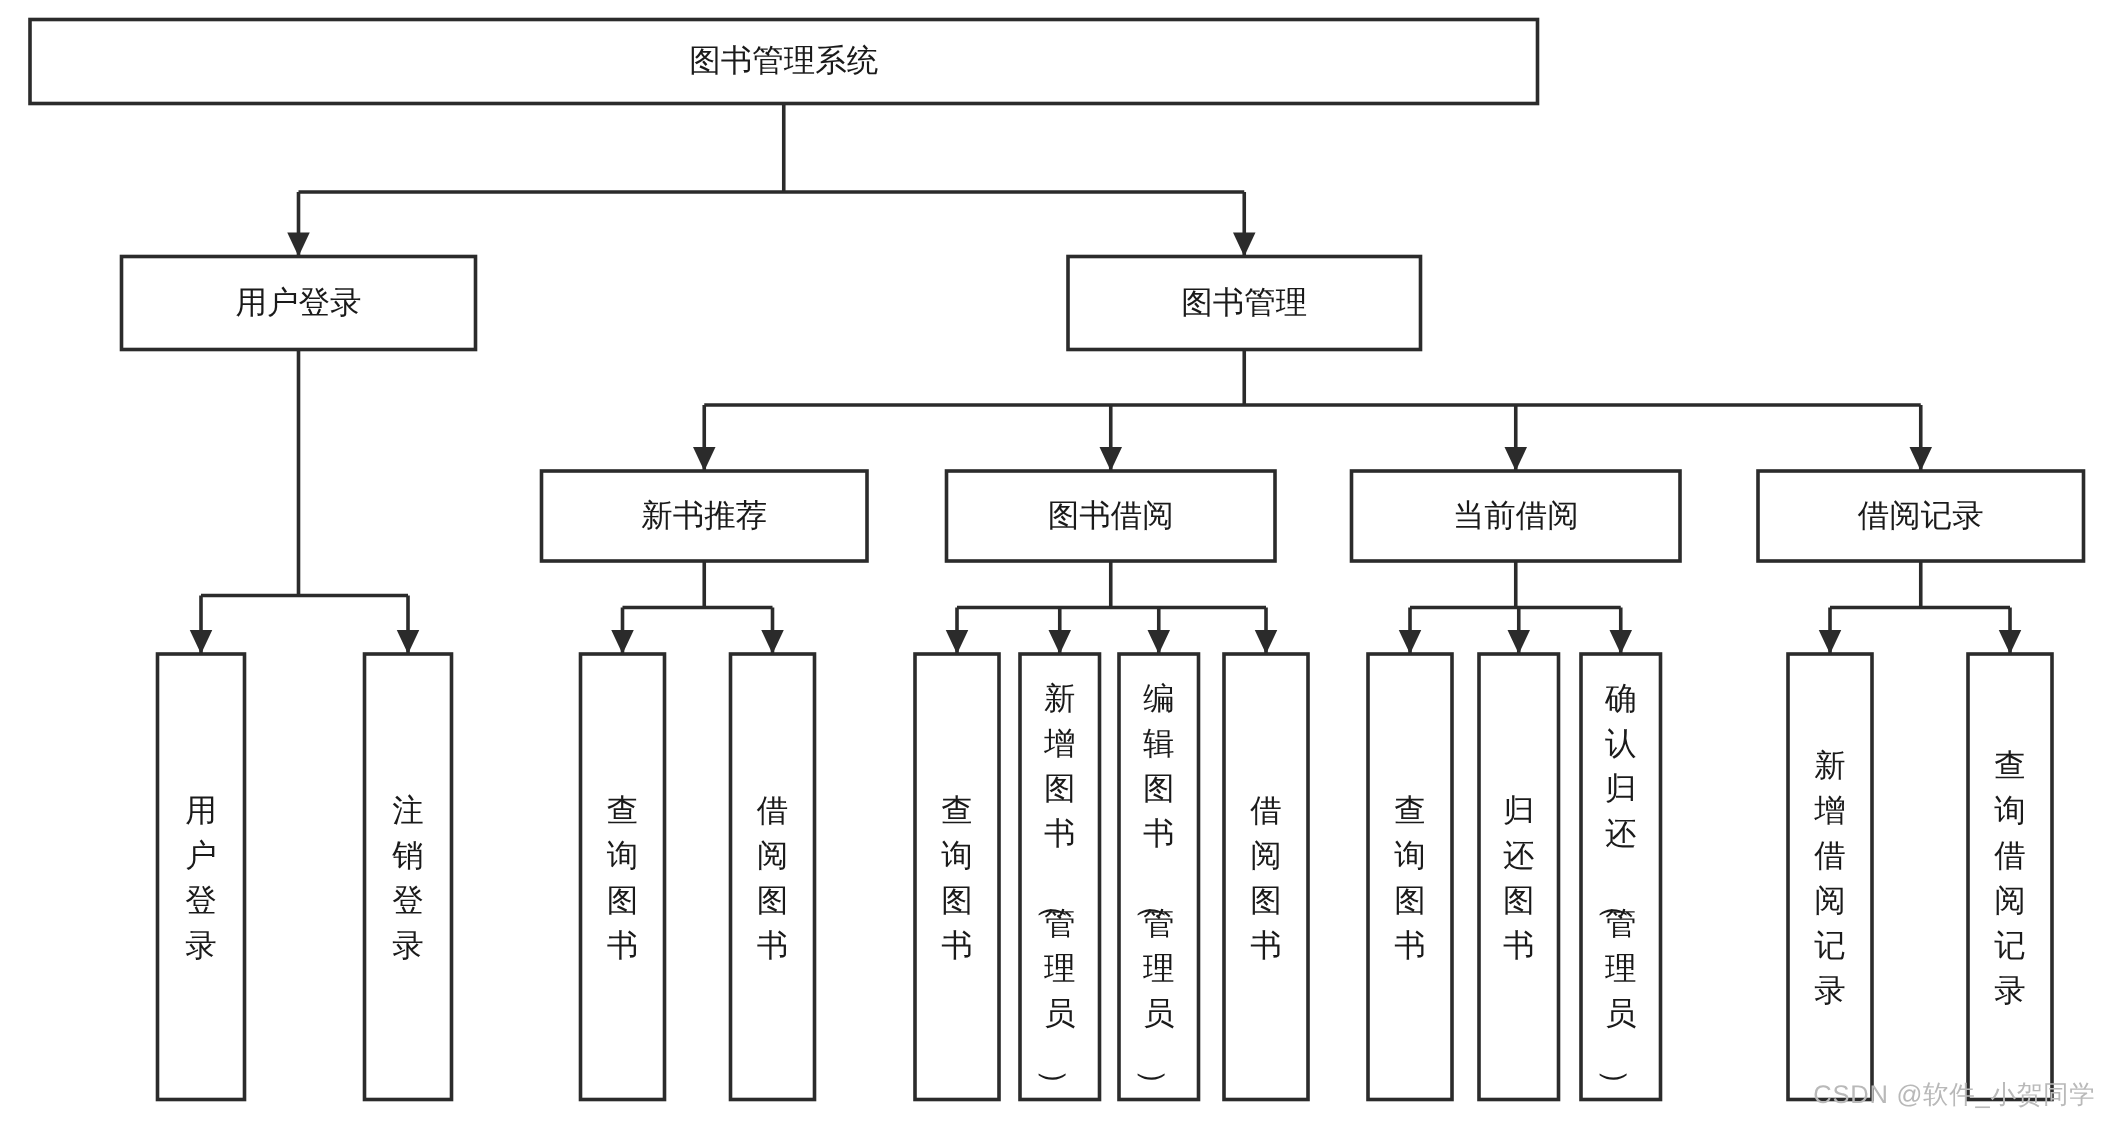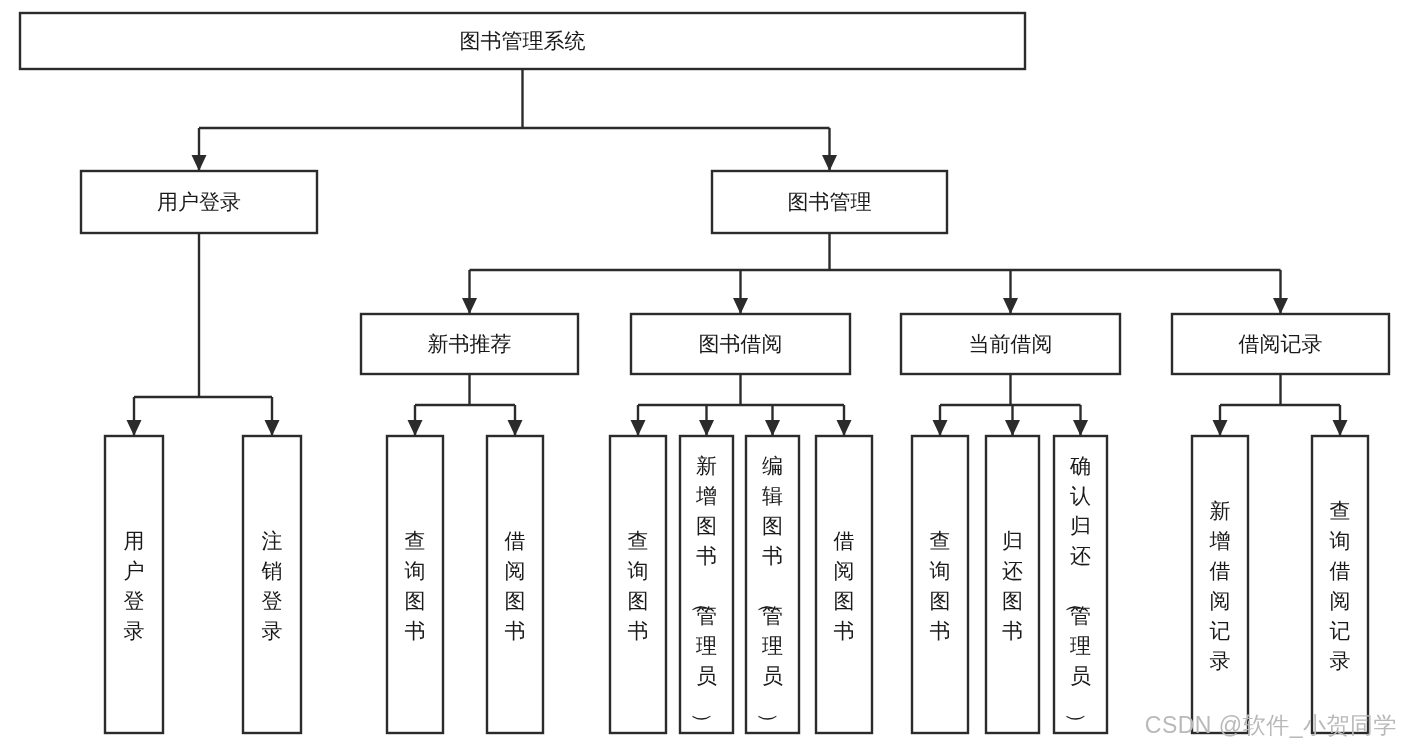--- a/index.html
+++ b/index.html
@@ -52,21 +52,21 @@
     font-family: "Liberation Sans", "DejaVu Sans", sans-serif;
     font-size: 21px;
     fill: #1a1a1a;
     text-anchor: middle;
   }
   .watermark {
     position: absolute;
     right: 8px;
     bottom: 6px;
     font-family: "Liberation Sans", "DejaVu Sans", sans-serif;
-    font-size: 23px;
+    font-size: 17px;
     color: #b9b9b9;
     white-space: nowrap;
     letter-spacing: 0.5px;
   }
 </style>
 </head>
 <body>
 
 <div id="diagram-root">
   <svg class="tree" viewBox="0 0 1405 747">

